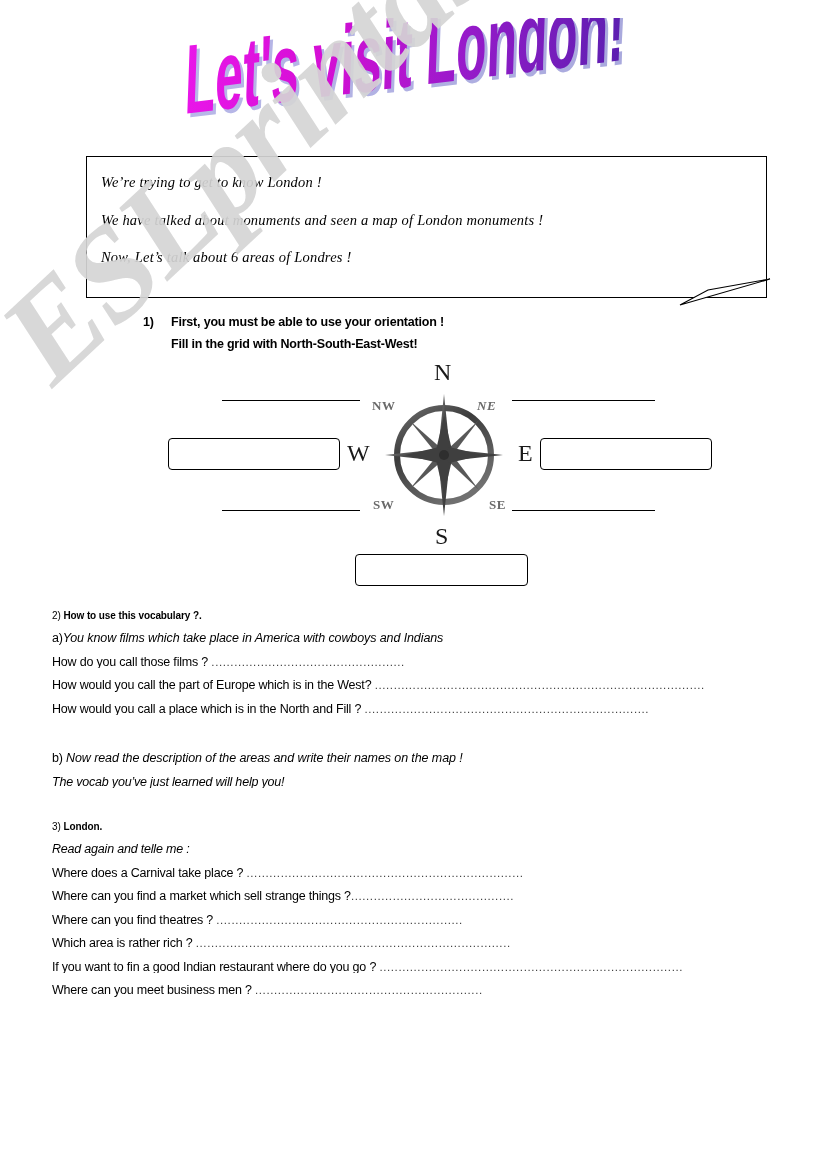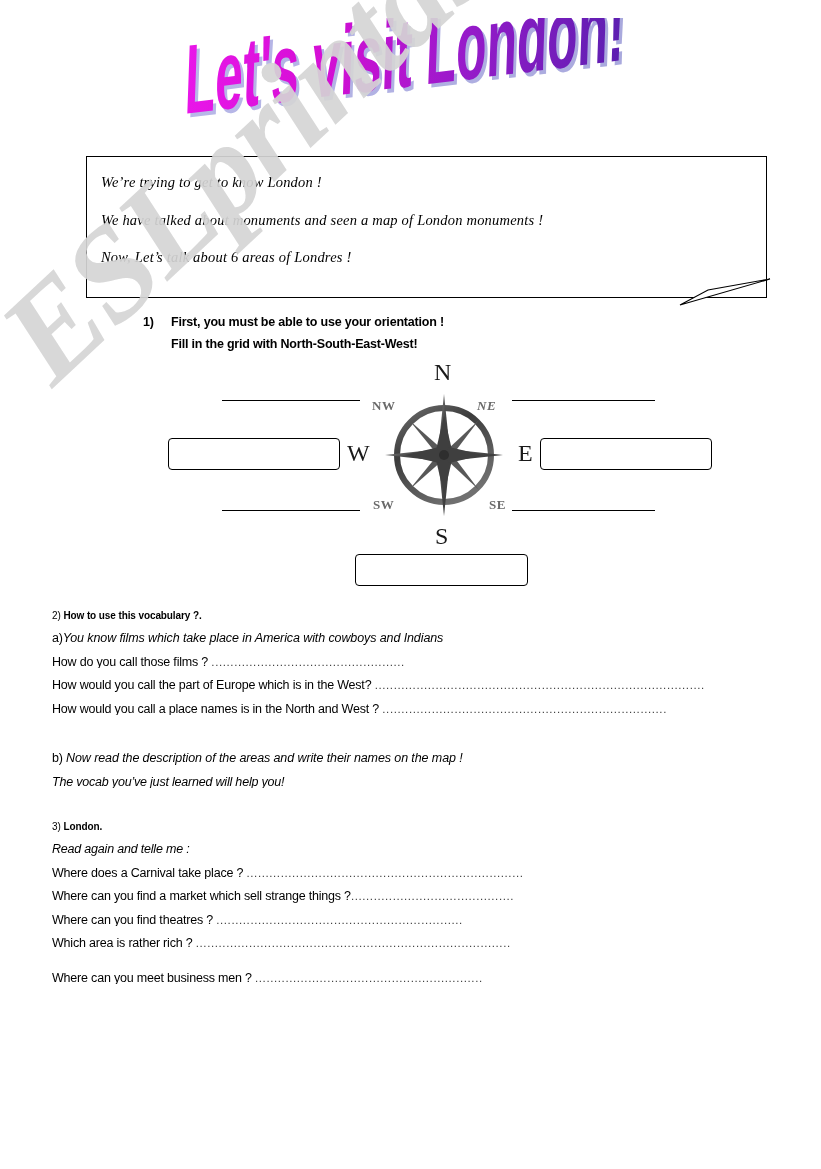--- a/index.html
+++ b/index.html
@@ -245,21 +245,21 @@
     <div class="sp"></div>
     <div class="q-row">
       <span> How do you call those films ? </span><span class="dots">...................................................</span>
     </div>
     <div class="sp"></div>
     <div class="q-row">
       <span>How would you call the part of Europe which is in the West? </span><span class="dots">.......................................................................................</span>
     </div>
     <div class="sp"></div>
     <div class="q-row">
-      <span>How would you call a place names is in the North and West ? </span><span class="dots">...........................................................................</span>
+      <span>How would you call a place which is in the North and Fill ? </span><span class="dots">...........................................................................</span>
     </div>
   </div>
 
   <div class="qblock" style="top:752px;">
     <div class="q-row">
       <span>b)</span><span class="q-it"> Now read the description of the areas and write their names on the map !</span>
     </div>
     <div class="sp"></div>
     <div class="q-row q-it">The vocab you’ve just learned will help you!</div>
   </div>
@@ -281,19 +281,22 @@
     </div>
     <div class="sp"></div>
     <div class="q-row">
       <span>Where can you find theatres ? </span><span class="dots">.................................................................</span>
     </div>
     <div class="sp"></div>
     <div class="q-row">
       <span>Which area is rather rich ? </span><span class="dots">...................................................................................</span>
     </div>
     <div class="sp"></div>
+    <div class="q-row">
+      <span>If you want to fin a good Indian restaurant where do you go ? </span><span class="dots">................................................................................</span>
+    </div>
     <div class="sp"></div>
     <div class="q-row">
       <span>Where can you meet business men ? </span><span class="dots">............................................................</span>
     </div>
   </div>
 
 </div>
 
 </body></html>

